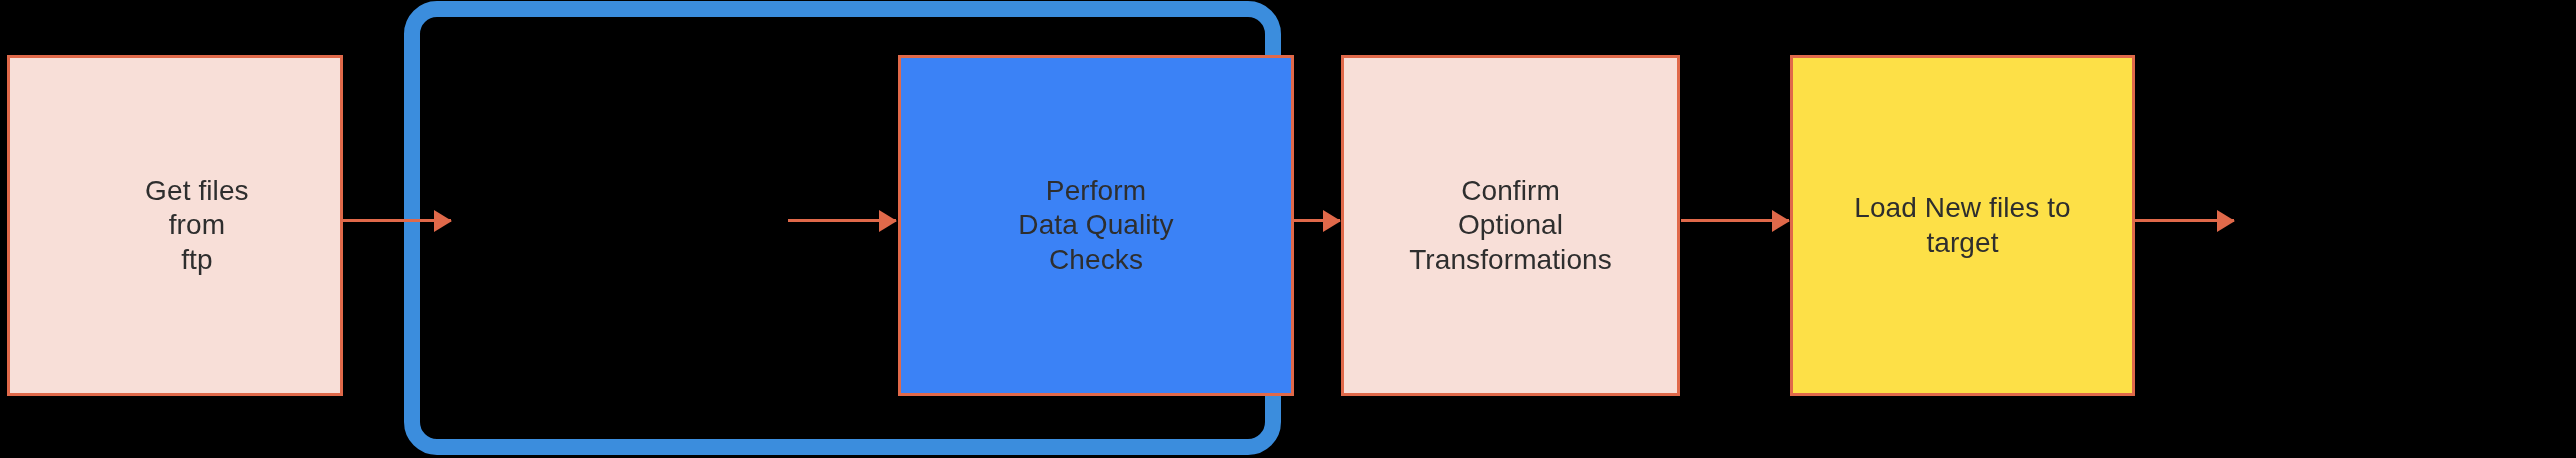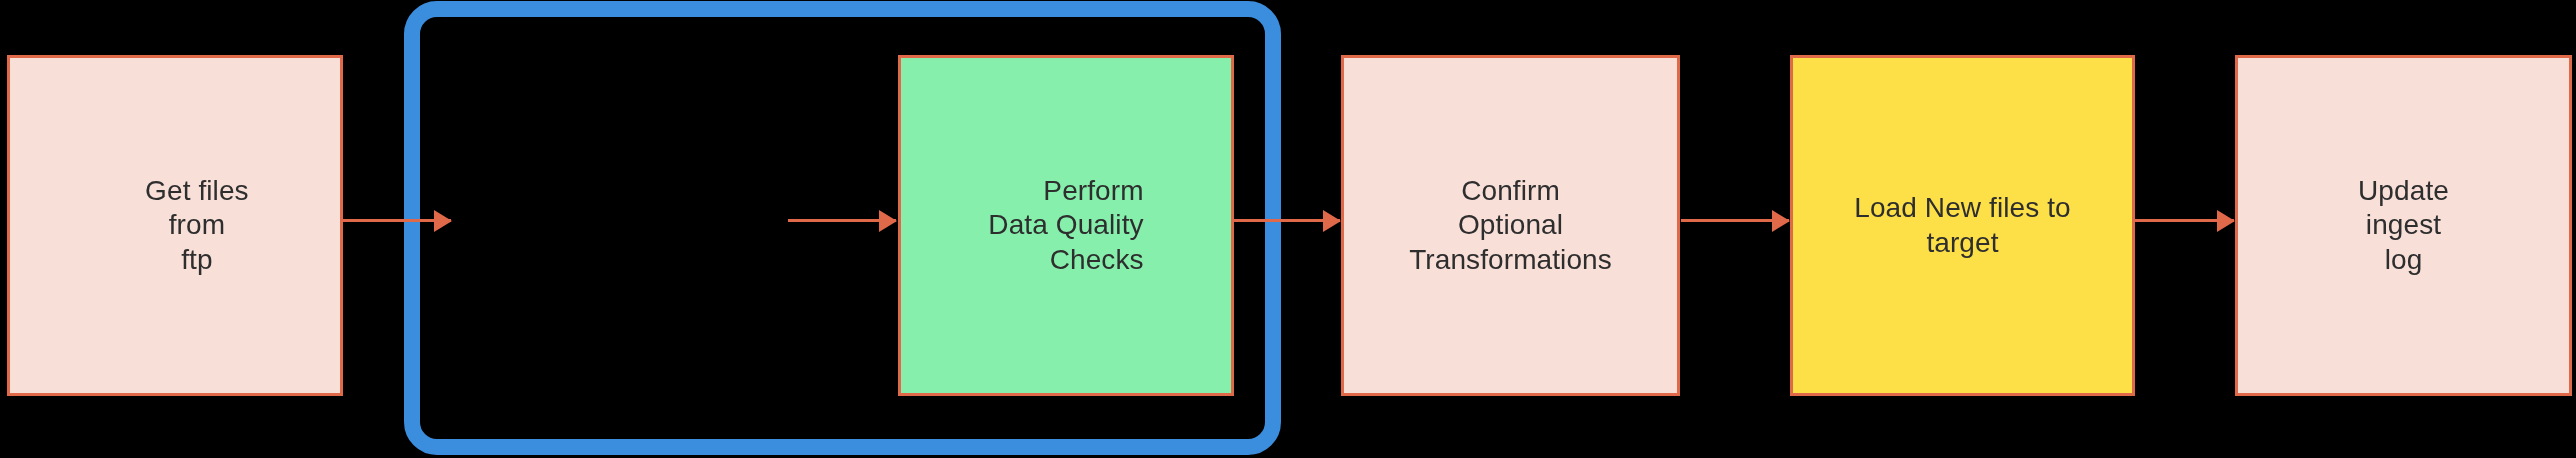--- a/index.html
+++ b/index.html
@@ -100,34 +100,29 @@
   <div class="edge" style="left: 2128px; top: 219px; width: 106px;">
     <div class="edge-line" style="background: rgb(224, 105, 74);"></div>
     <div class="edge-head" style="border-left: 18px solid rgb(224, 105, 74);"></div>
   </div>
 
   <div class="node" style="left: 6.9px; top: 55px; width: 336px; height: 341px; background: rgb(248, 223, 216); border-color: rgb(224, 105, 74); padding-left: 44px;">
     <span class="node-label" style="color: rgb(46, 46, 46);">Get files
 from
 ftp</span>
   </div>
-  <div class="node" style="left: 898px; top: 55px; width: 336px; height: 341px; background: #86efac; border-color: rgb(224, 105, 74); text-align: right;">
+  <div class="node" style="left: 898px; top: 55px; width: 396px; height: 341px; background: #3b82f6; border-color: rgb(224, 105, 74);">
     <span class="node-label" style="color: rgb(46, 46, 46);">Perform
 Data Quality
 Checks</span>
   </div>
   <div class="node" style="left: 1341px; top: 55px; width: 339px; height: 341px; background: rgb(248, 223, 216); border-color: rgb(224, 105, 74);">
     <span class="node-label" style="color: rgb(46, 46, 46);">Confirm
 Optional
 Transformations</span>
   </div>
   <div class="node" style="left: 1790px; top: 55px; width: 345px; height: 341px; background: #fde047; border-color: rgb(224, 105, 74);">
     <span class="node-label" style="color: rgb(46, 46, 46);">Load New files to
 target</span>
   </div>
-  <div class="node" style="left: 2235px; top: 55px; width: 337px; height: 341px; background: rgb(248, 223, 216); border-color: rgb(224, 105, 74);">
-    <span class="node-label" style="color: rgb(46, 46, 46);">Update
-ingest
-log</span>
-  </div>
 
 </div>
 
 
 </body></html>

